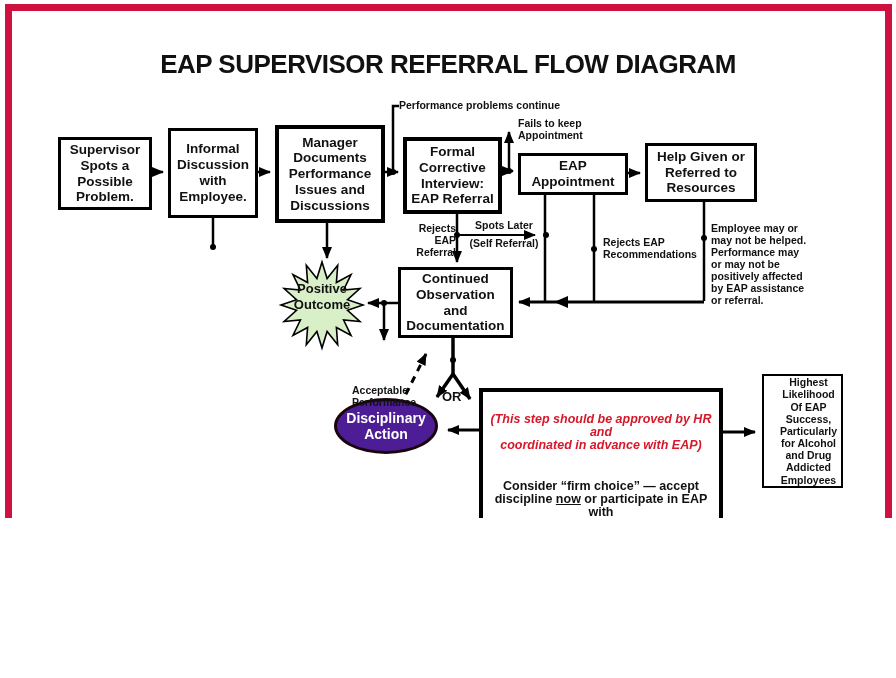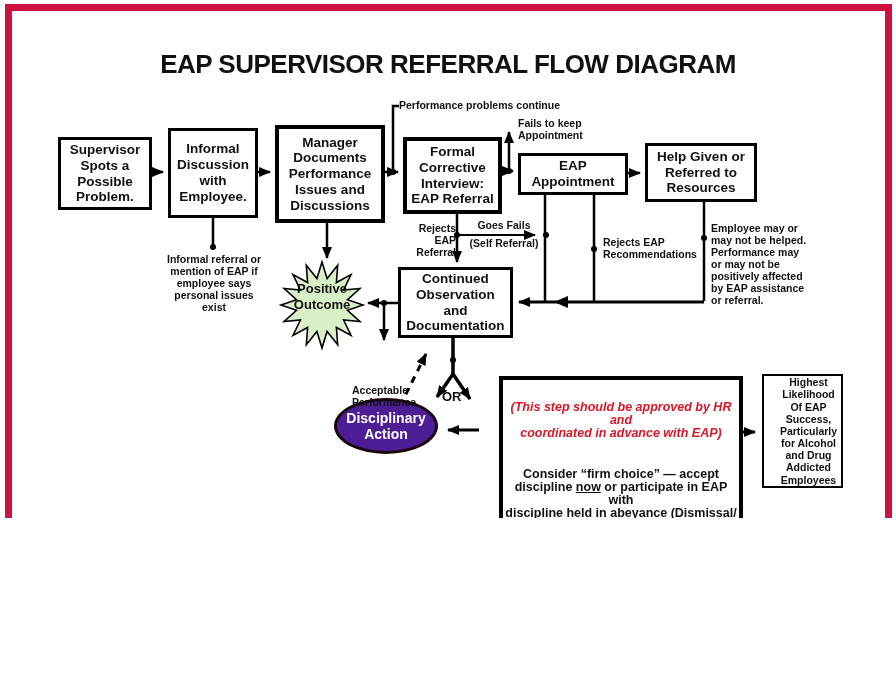--- a/index.html
+++ b/index.html
@@ -17,22 +17,22 @@
   .b-informal{left:168px;top:128px;width:90px;height:90px;}
   .b-manager{left:275px;top:125px;width:110px;height:98px;border-width:4px;}
   .b-formal{left:403px;top:137px;width:99px;height:77px;border-width:4px;}
   .b-eap{left:518px;top:153px;width:110px;height:42px;}
   .b-help{left:645px;top:143px;width:112px;height:59px;}
   .b-continued{left:398px;top:267px;width:115px;height:71px;}
   .b-highest{left:762px;top:374px;width:81px;height:114px;border-width:2px;
              font-size:10.5px;line-height:1.16;padding-left:12px;}
   .b-copyright{left:33px;top:616px;width:107px;height:31px;border-width:2px;
                font-family:"Liberation Serif",serif;font-weight:normal;font-size:12px;line-height:1.2;border-radius:15px;}
-  .b-hr{left:479px;top:376px;width:244px;height:155px;border-width:4px;
-        display:block;padding-top:5px;font-weight:bold;margin-left:20px;}
+  .b-hr{left:479px;top:388px;width:244px;height:155px;border-width:4px;
+        display:block;padding-top:5px;font-weight:bold;}
   .hr-header{color:#d6182a;font-style:italic;font-size:12.5px;line-height:13px;
              text-align:center;white-space:pre-line;}
   .hr-body{margin-top:12px;font-size:12.5px;line-height:13px;text-align:center;white-space:pre-line;}
   .hr-body u{text-decoration:underline;}
   .ellipse{position:absolute;left:334px;top:398px;width:104px;height:56px;z-index:2;
            background:#4c1d95;border:3px solid #1a050d;border-radius:50%;box-sizing:border-box;
            display:flex;align-items:center;justify-content:center;text-align:center;
            color:#fff;font-weight:bold;font-size:14px;line-height:1.15;white-space:pre-line;}
   .star-label{position:absolute;left:284px;top:281px;width:76px;z-index:2;text-align:center;
               font-weight:bold;font-size:13px;line-height:1.2;white-space:pre-line;}
@@ -171,28 +171,23 @@
   </div>
 
   <div class="star-label">Positive
 Outcome</div>
   <div class="ellipse">Disciplinary
 Action</div>
 
   <div class="lbl l-perfproblems">Performance problems continue</div>
   <div class="lbl l-fails">Fails to keep
 Appointment</div>
-  <div class="lbl l-informalref">Informal referral or
-mention of EAP if
-employee says
-personal issues
-exist</div>
   <div class="lbl l-rejectsref">Rejects EAP
 Referral</div>
-  <div class="lbl l-goeslater">Goes Fails</div>
+  <div class="lbl l-goeslater">Spots Later</div>
   <div class="lbl l-selfref">(Self Referral)</div>
   <div class="lbl l-rejectsrec">Rejects EAP
 Recommendations</div>
   <div class="lbl l-employeemay">Employee may or
 may not be helped.
 Performance may
 or may not be
 positively affected
 by EAP assistance
 or referral.</div>

